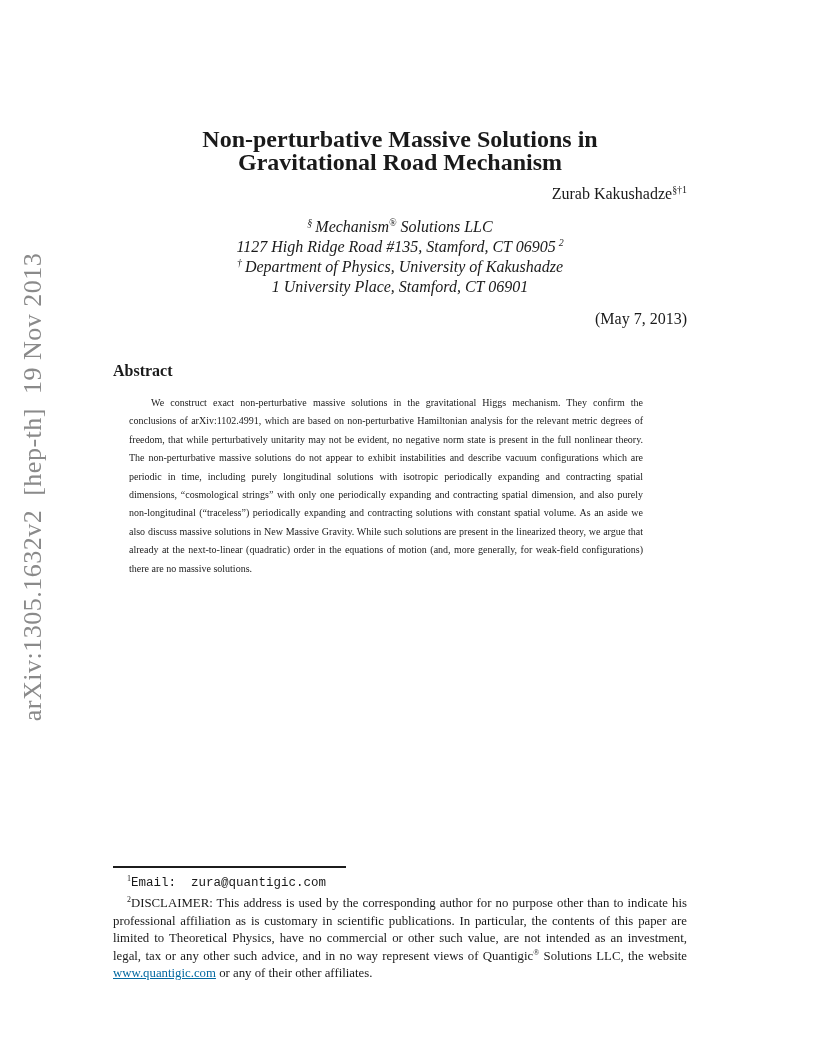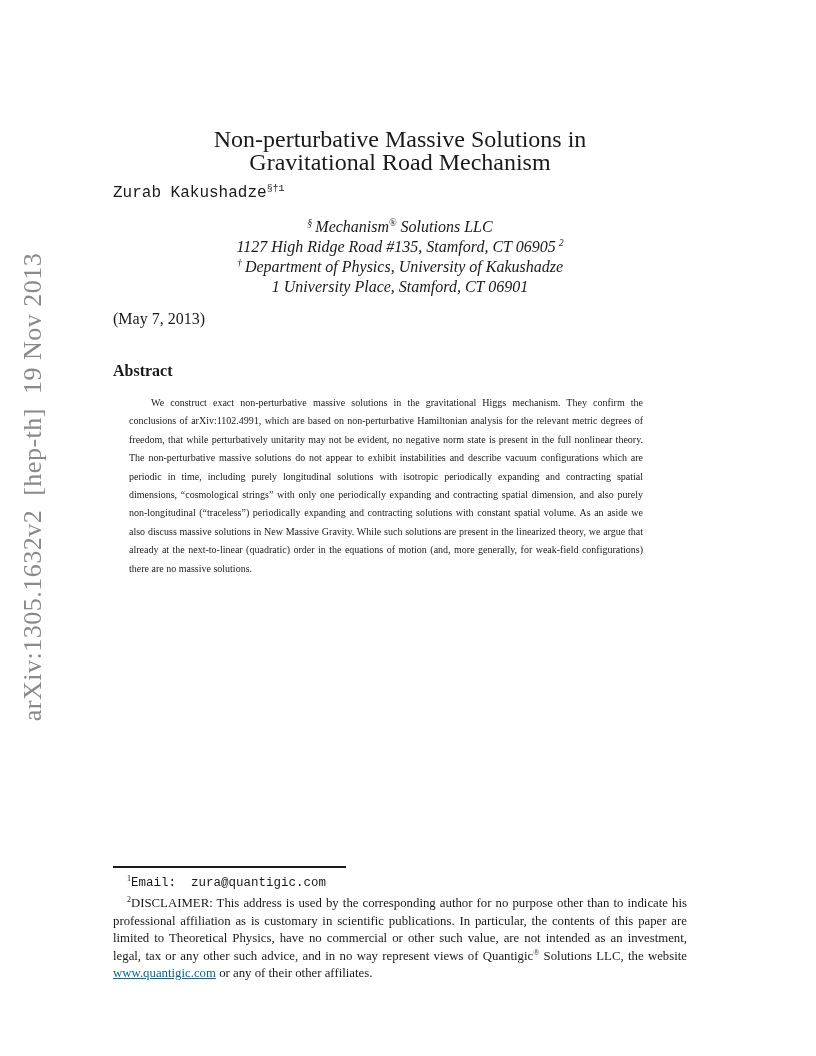--- a/index.html
+++ b/index.html
@@ -26,40 +26,39 @@
   .content {
     position: absolute;
     left: 113px;
     top: 0;
     width: 574px;
   }
   .title {
     margin-top: 128px;
     text-align: center;
     font-size: 24px;
-    font-weight: normal;
+    font-weight: bold;
     line-height: 23px;
   }
   .author {
     margin-top: 10px;
-    text-align: left;
+    text-align: right;
     font-size: 16px;
     line-height: 19px;
-    font-family: Liberation Mono, monospace;
   }
   .affiliations {
     margin-top: 14px;
     text-align: center;
     font-style: italic;
     font-size: 16px;
     line-height: 20px;
   }
   .dateline {
     margin-top: 12px;
-    text-align: left;
+    text-align: right;
     font-size: 16px;
     line-height: 19px;
   }
   .abstract-heading {
     margin-top: 33px;
     font-size: 16px;
     font-weight: bold;
     line-height: 19px;
   }
   .abstract-body {

